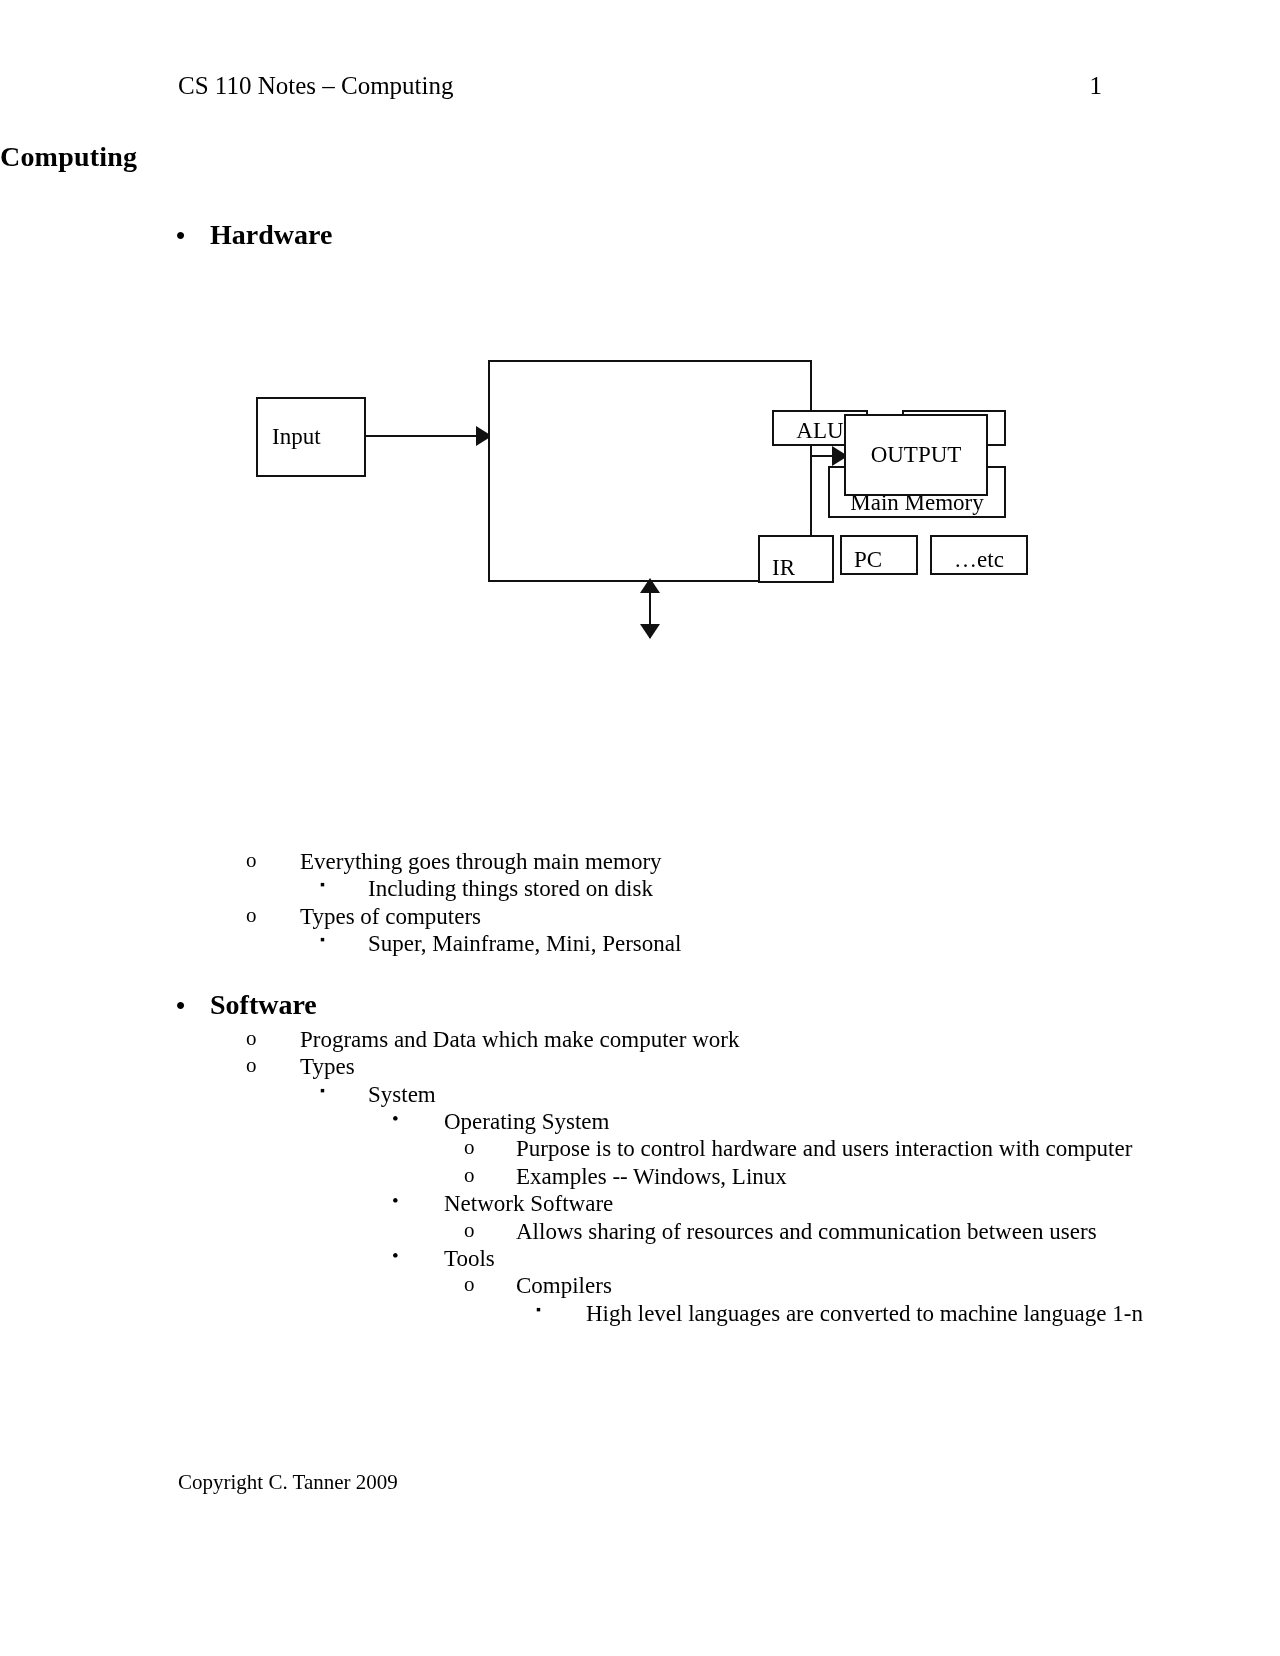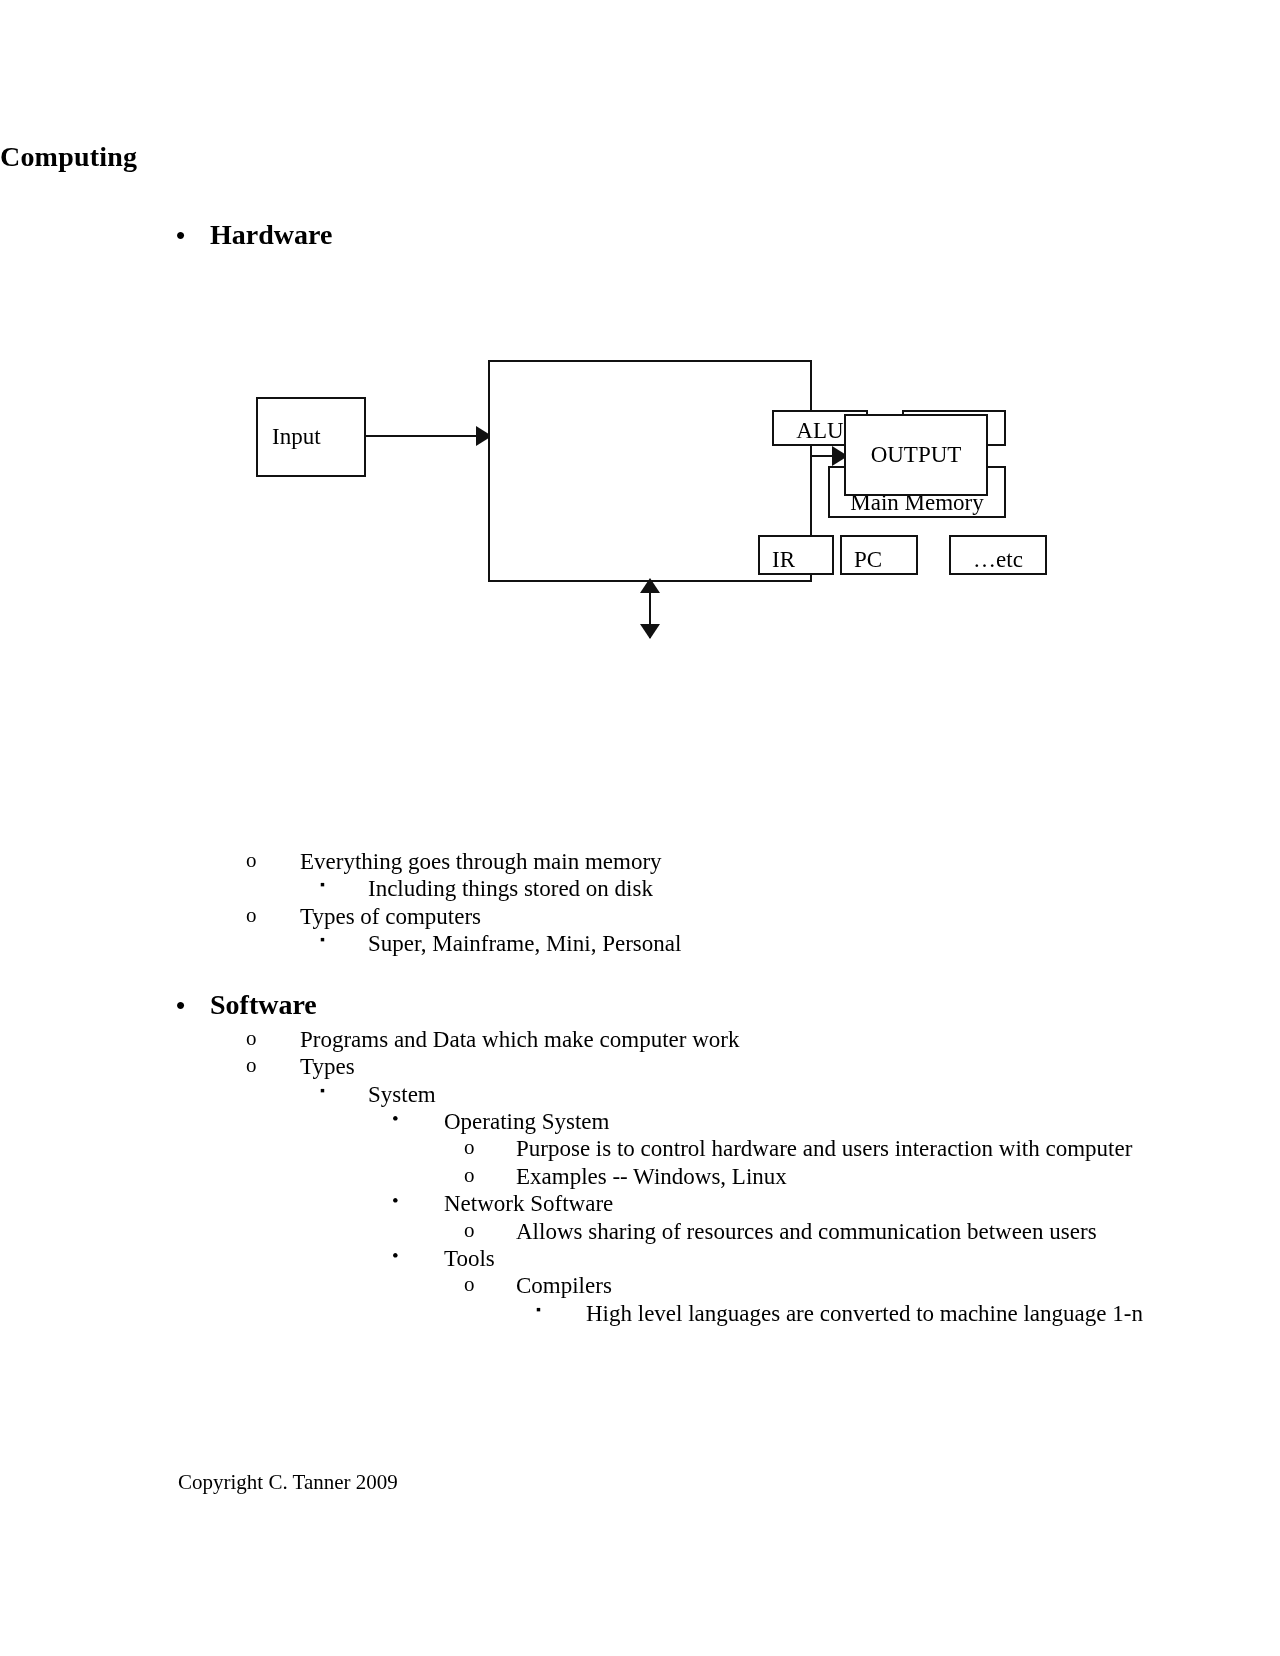--- a/index.html
+++ b/index.html
@@ -138,23 +138,23 @@
     font-size: 23px;
     color: #000000;
   }
   .dbox.thin { border-width: 2px; align-items: flex-end; }
 
   #box-input  { left: 16px;  top: 47px;  width: 110px; height: 80px; justify-content: flex-start; padding-left: 14px; }
   #box-system { left: 248px; top: 10px;  width: 324px; height: 222px; display: block; }
   #box-alu    { left: 282px; top: 48px;  width: 96px;  height: 36px;  }
   #box-cpu    { left: 412px; top: 48px;  width: 104px; height: 36px;  }
   #box-mm     { left: 338px; top: 104px; width: 178px; height: 52px;  }
-  #box-ir     { left: 268px; top: 173px; width: 76px;  height: 40px; justify-content: flex-start; padding-left: 12px; }
+  #box-ir     { left: 268px; top: 173px; width: 76px;  height: 48px; justify-content: flex-start; padding-left: 12px; }
   #box-pc     { left: 350px; top: 173px; width: 78px;  height: 40px; justify-content: flex-start; padding-left: 12px; }
-  #box-etc    { left: 459px; top: 173px; width: 98px;  height: 40px; }
+  #box-etc    { left: 440px; top: 173px; width: 98px;  height: 40px; }
   #box-output { left: 604px; top: 64px;  width: 144px; height: 82px; }
 
   
   .arrow-line {
     position: absolute;
     background: #111111;
   }
   .arrow-head {
     position: absolute;
     width: 0; height: 0;
@@ -216,20 +216,24 @@
     width: 100%;
     text-align: center;
     font-size: 23px;
   }
 </style>
 </head>
 <body>
 
 <div class="page">
 
+  <div class="running-header">
+    <span class="hdr-left">CS 110 Notes – Computing</span>
+    <span class="hdr-page">1</span>
+  </div>
 
   <div class="doc-title">Computing</div>
 
   <div class="sec-heading" id="heading-hardware">
     <span class="bullet-disc">•</span>
     <span class="sec-label">Hardware</span>
   </div>
 
   <div class="diagram">
 

